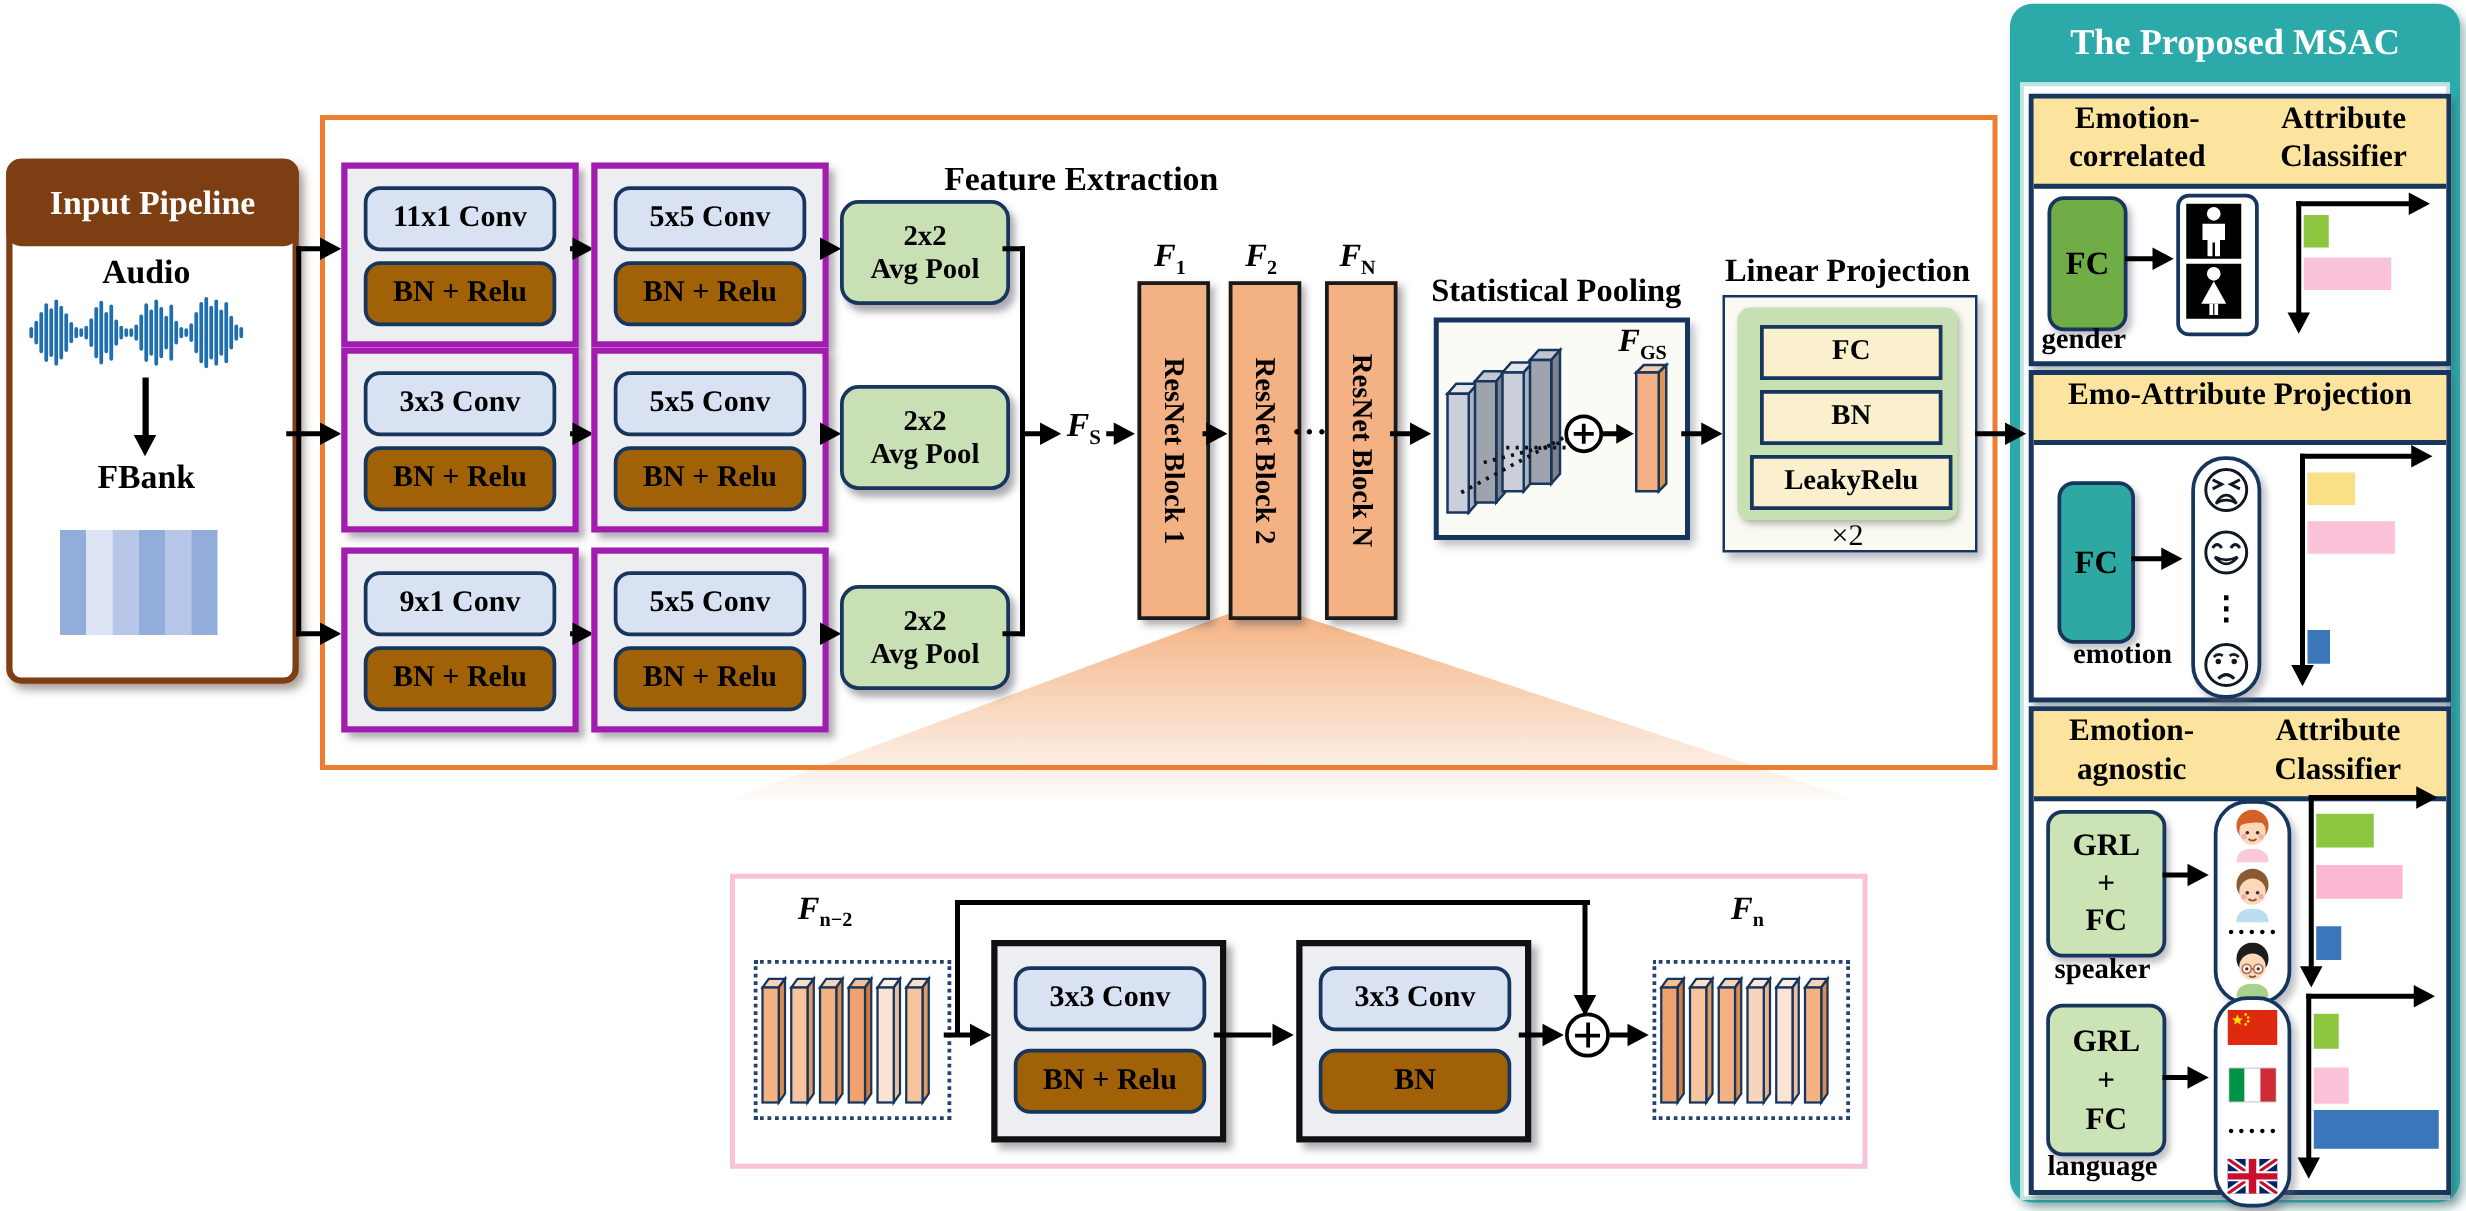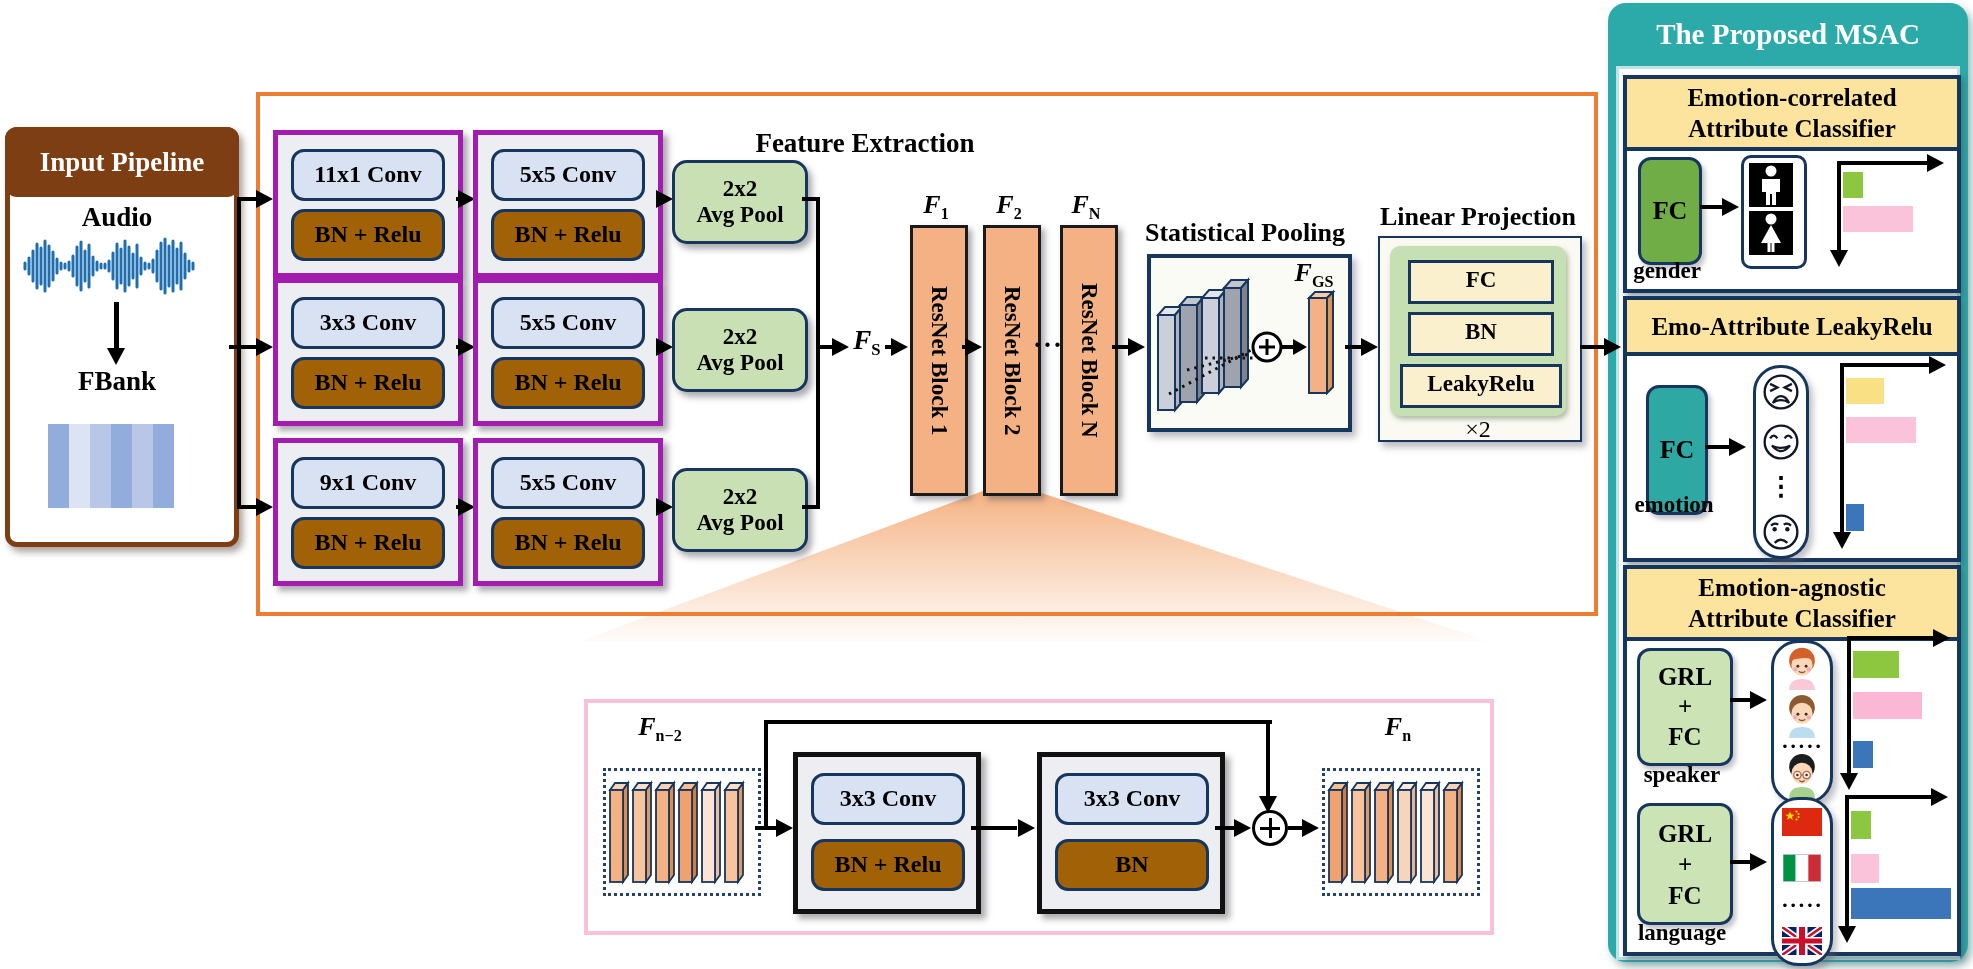--- a/index.html
+++ b/index.html
@@ -32,21 +32,21 @@
   .plusc::before{content:"";position:absolute;left:50%;top:5px;bottom:5px;width:3px;margin-left:-1.5px;background:#000;}
   .plusc::after{content:"";position:absolute;top:50%;left:5px;right:5px;height:3px;margin-top:-1.5px;background:#000;}
   .dashed{position:absolute;border:3px dotted #24426B;background:#fff;}
   .cap{position:absolute;background:#fff;border:3px solid #17365D;border-radius:27px;
        box-shadow:4px 5px 6px rgba(100,100,115,.4);display:flex;flex-direction:column;
        align-items:center;justify-content:space-between;}
   .clsbox{position:absolute;left:1623px;width:330px;background:#fff;border:4px solid #17365D;
           box-shadow:3px 4px 6px rgba(60,90,95,.5);}
   .clshead{position:absolute;left:0;top:0;right:0;background:#FCE49F;border-bottom:4px solid #17365D;
            font-weight:bold;text-align:center;font-size:25px;line-height:31px;
-           display:flex;flex-direction:column;justify-content:center;}
+           display:flex;flex-direction:row;justify-content:center;}
   .fcbox{position:absolute;border:3px solid #17365D;border-radius:13px;font-weight:bold;
          font-size:26px;display:flex;align-items:center;justify-content:center;
          box-shadow:3px 4px 5px rgba(100,100,115,.4);}
   .bar{position:absolute;}
   .yellow-l{position:absolute;left:18px;width:140px;height:38px;background:#FBF0CD;border:3px solid #17365D;
             font-weight:bold;font-size:23px;text-align:center;line-height:34px;}
 </style>
 </head>
 <body>
 
@@ -331,25 +331,25 @@
   </div>
   <div class="hl" style="left:1837px;top:161px;width:92px;z-index:8;"></div>
   <div class="ar-r" style="left:1927px;top:154px;z-index:8;"></div>
   <div class="vl" style="left:1837px;top:161px;height:90px;z-index:8;"></div>
   <div class="ar-d" style="left:1830px;top:250px;z-index:8;"></div>
   <div class="bar" style="left: 1843px; top: 172px; z-index: 8; background: rgb(141, 198, 63); width: 20px; height: 26px;"></div>
   <div class="bar" style="left: 1843px; top: 206px; z-index: 8; background: rgb(251, 195, 217); width: 70px; height: 26px;"></div>
 
   <div class="clsbox" style="top:296px;height:258px;z-index:7;">
     <div class="clshead" style="height:52px;">
-      <span>Emo-Attribute LeakyRelu</span>
+      <span>Emo-Attribute Projection</span>
     </div>
   </div>
   <div class="fcbox" style="left:1646px;top:385px;width:56px;height:124px;background:#2EA8A2;z-index:8;">FC</div>
-  <div class="lbl" style="left:1628px;top:492px;width:92px;font-size:23px;z-index:8;">emotion</div>
+  <div class="lbl" style="left:1628px;top:510px;width:92px;font-size:23px;z-index:8;padding-left:24px;">emotion</div>
   <div class="hl" style="left:1705px;top:445px;width:26px;z-index:8;"></div>
   <div class="ar-r" style="left:1729px;top:438px;z-index:8;"></div>
   <div class="cap" style="left:1753px;top:365px;width:50px;height:180px;padding:4px 0;z-index:8;">
     <svg width="40" height="40" viewBox="-22 -22 44 44">
       <circle r="18" fill="#fff" stroke="#101826" stroke-width="2.6"></circle>
       <path d="M-12 -9 L-4 -5 L-12 -1 M12 -9 L4 -5 L12 -1" stroke="#101826" stroke-width="2.6" fill="none"></path>
       <path d="M-9 12 C-4 2 4 2 9 12 C4 8 -4 8 -9 12 Z" fill="#fff" stroke="#101826" stroke-width="2.4"></path>
     </svg>
     <svg width="40" height="40" viewBox="-22 -22 44 44">
       <circle r="18" fill="#fff" stroke="#101826" stroke-width="2.6"></circle>

